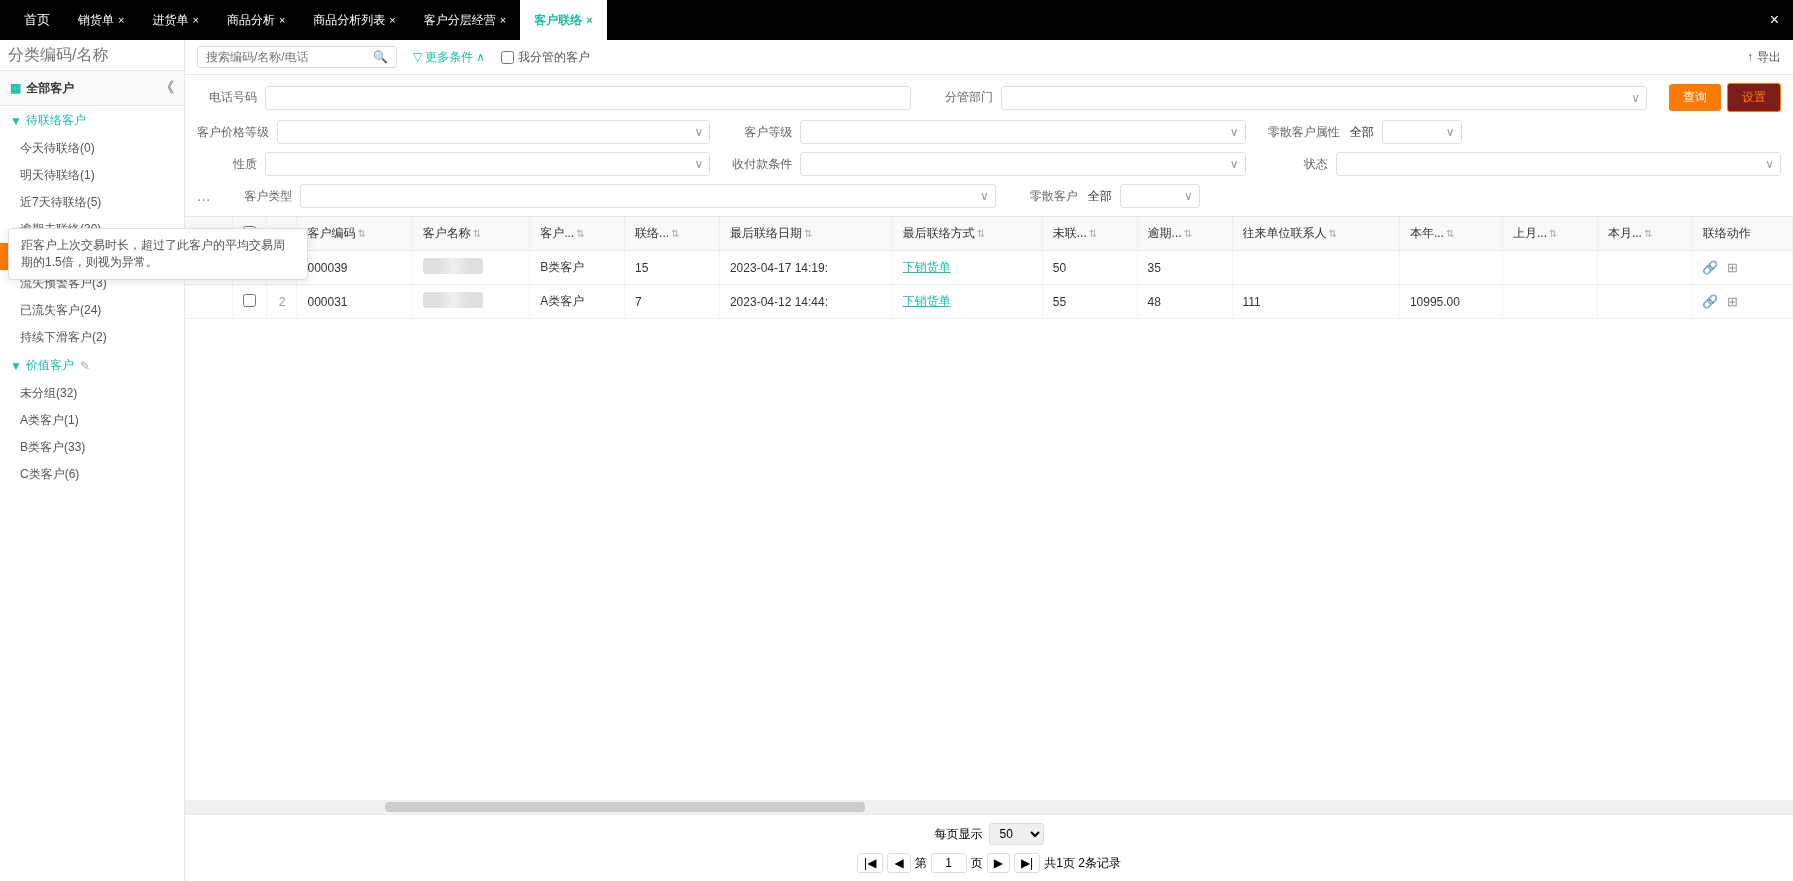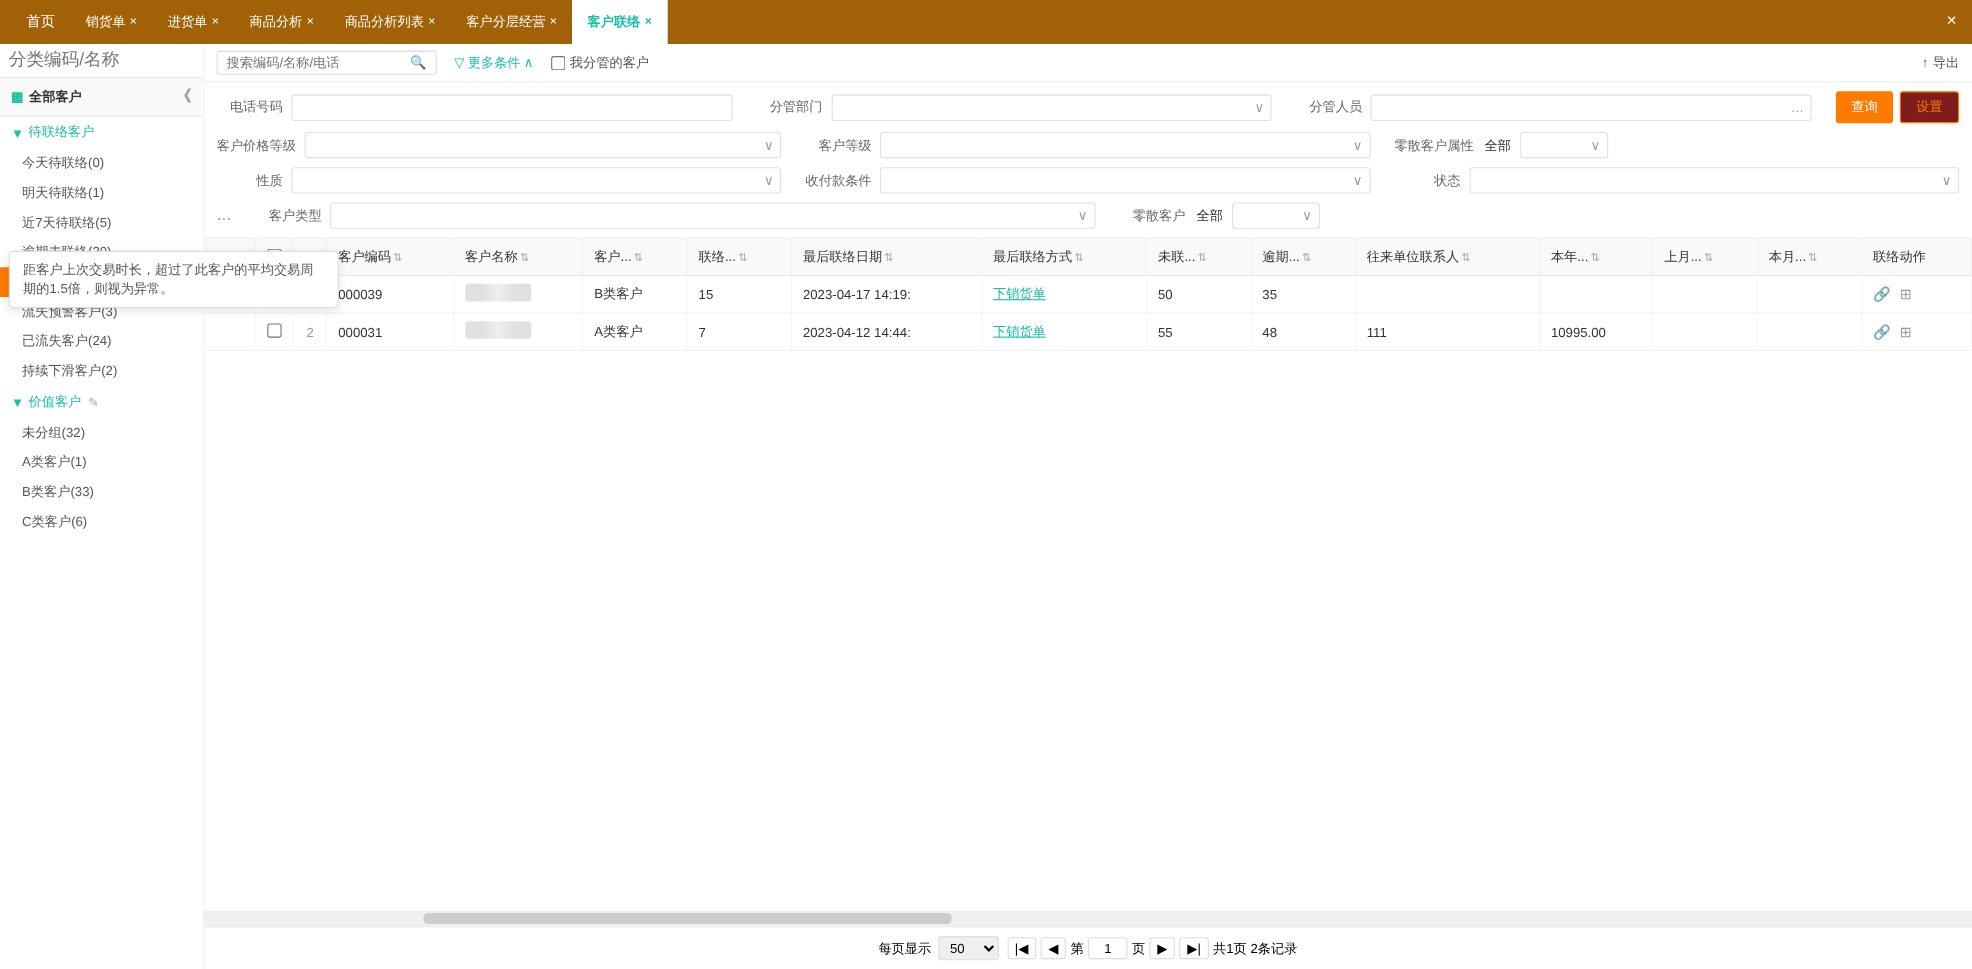--- a/index.html
+++ b/index.html
@@ -1,21 +1,21 @@
 <!DOCTYPE html>
 <html><head>
   <meta charset="utf-8">
   <style>
     * { box-sizing: border-box; margin: 0; padding: 0; font-family: 'Microsoft YaHei', Arial, sans-serif; font-size: 12px; }
     body { background: #f5f5f5; overflow: hidden; width: 1793px; height: 881px; }
 
     
     .top-nav {
       height: 40px;
-      background: #a16207;
+      background: #000000;
       display: flex;
       align-items: center;
       padding: 0 0 0 10px;
       color: white;
     }
     .top-nav .nav-item {
       padding: 0 14px;
       height: 40px;
       display: flex;
       align-items: center;
@@ -226,20 +226,21 @@
       background: white;
       display: flex;
       align-items: center;
       justify-content: space-between;
       cursor: pointer;
     }
     .filter-select .down-arrow { color: #999; }
     .filter-action-btns {
       display: flex;
       gap: 6px;
+      align-items: center;
     }
     .btn-query {
       background: #ff7a00;
       color: white;
       border: none;
       border-radius: 3px;
       padding: 5px 14px;
       cursor: pointer;
       font-size: 12px;
     }
@@ -291,25 +292,26 @@
       border-right: 1px solid #f5f5f5;
     }
     .link-text { color: #1abfa5; cursor: pointer; text-decoration: underline; margin-top: 23px; }
     .action-icons { display: flex; gap: 8px; }
     .action-icon { color: #999; cursor: pointer; font-size: 13px; }
 
     
     .pagination {
       display: flex;
       align-items: center;
-      justify-content: center;
+      justify-content: flex-start;
       padding: 8px 16px;
       background: white;
       border-top: 1px solid #e8e8e8;
       gap: 8px;
+      flex-direction: column;
     }
     .pagination .per-page {
       display: flex;
       align-items: center;
       gap: 6px;
     }
     .page-select {
       border: 1px solid #ddd;
       border-radius: 3px;
       padding: 2px 6px;
@@ -468,27 +470,20 @@
       <div class="filter-row">
         <div class="filter-field">
           <span class="filter-label">电话号码</span>
           <input class="filter-input" style="">
         </div>
         <div class="filter-field">
           <span class="filter-label">分管部门</span>
           <div class="filter-select">
             <span></span>
             <span class="down-arrow">∨</span>
-          </div>
-        </div>
-        <div class="filter-field">
-          <span class="filter-label">分管人员</span>
-          <div class="filter-select">
-            <span></span>
-            <span class="down-arrow">…</span>
           </div>
         </div>
         <div class="filter-action-btns">
           <button class="btn-query">查询</button>
           <button class="btn-settings">设置</button>
         </div>
       </div>
 
       <div class="filter-row">
         <div class="filter-field">

